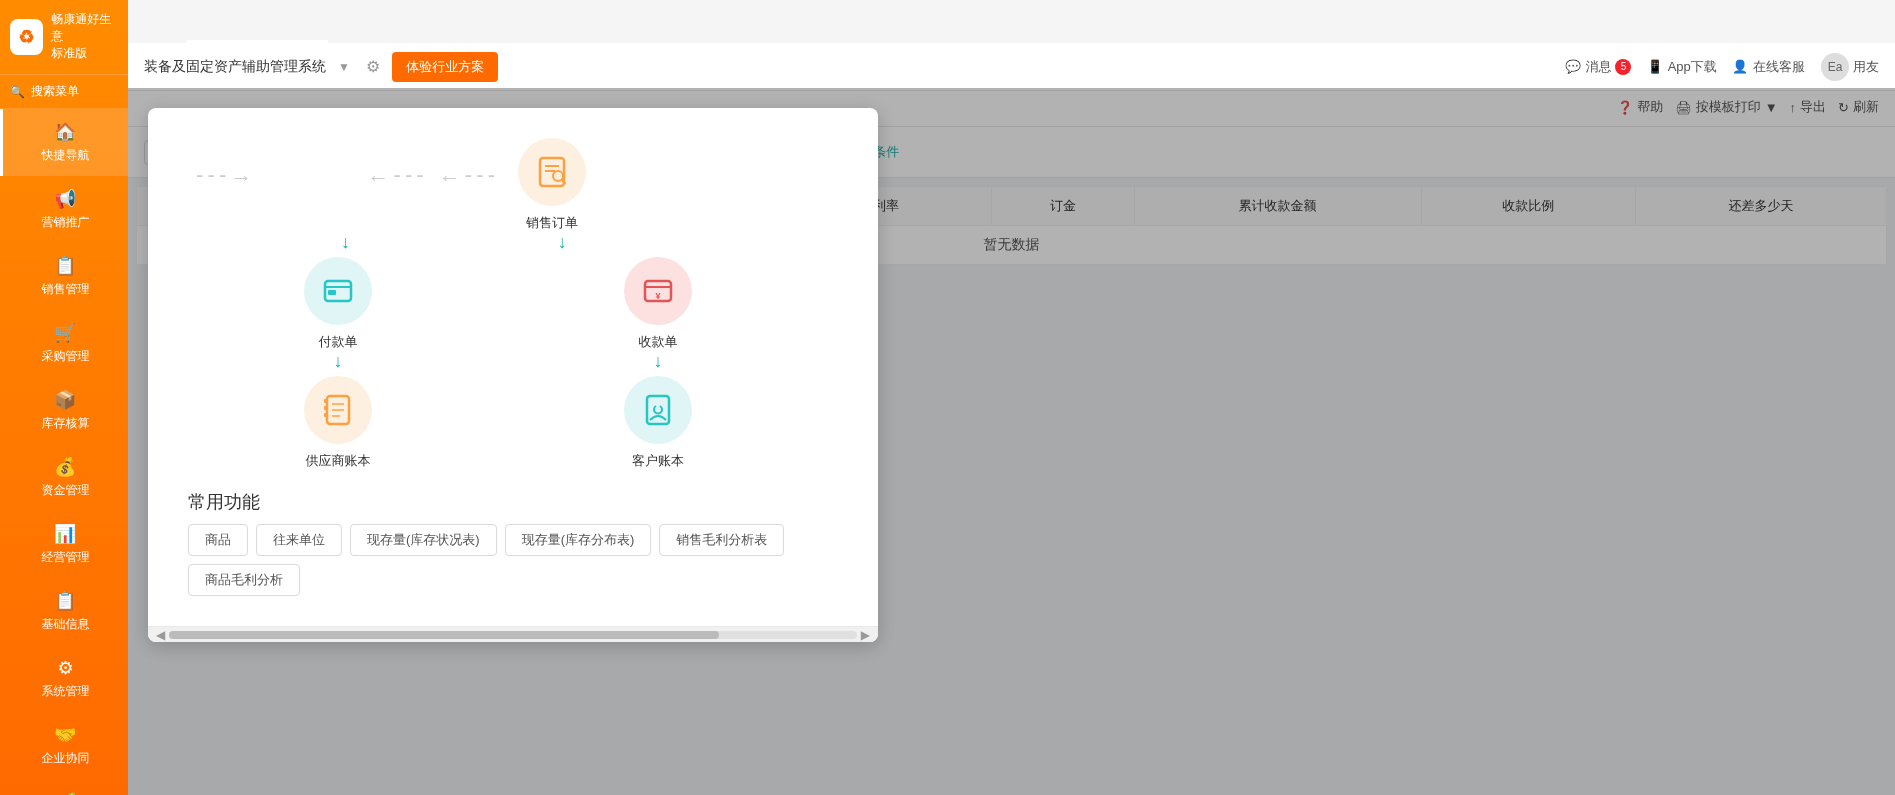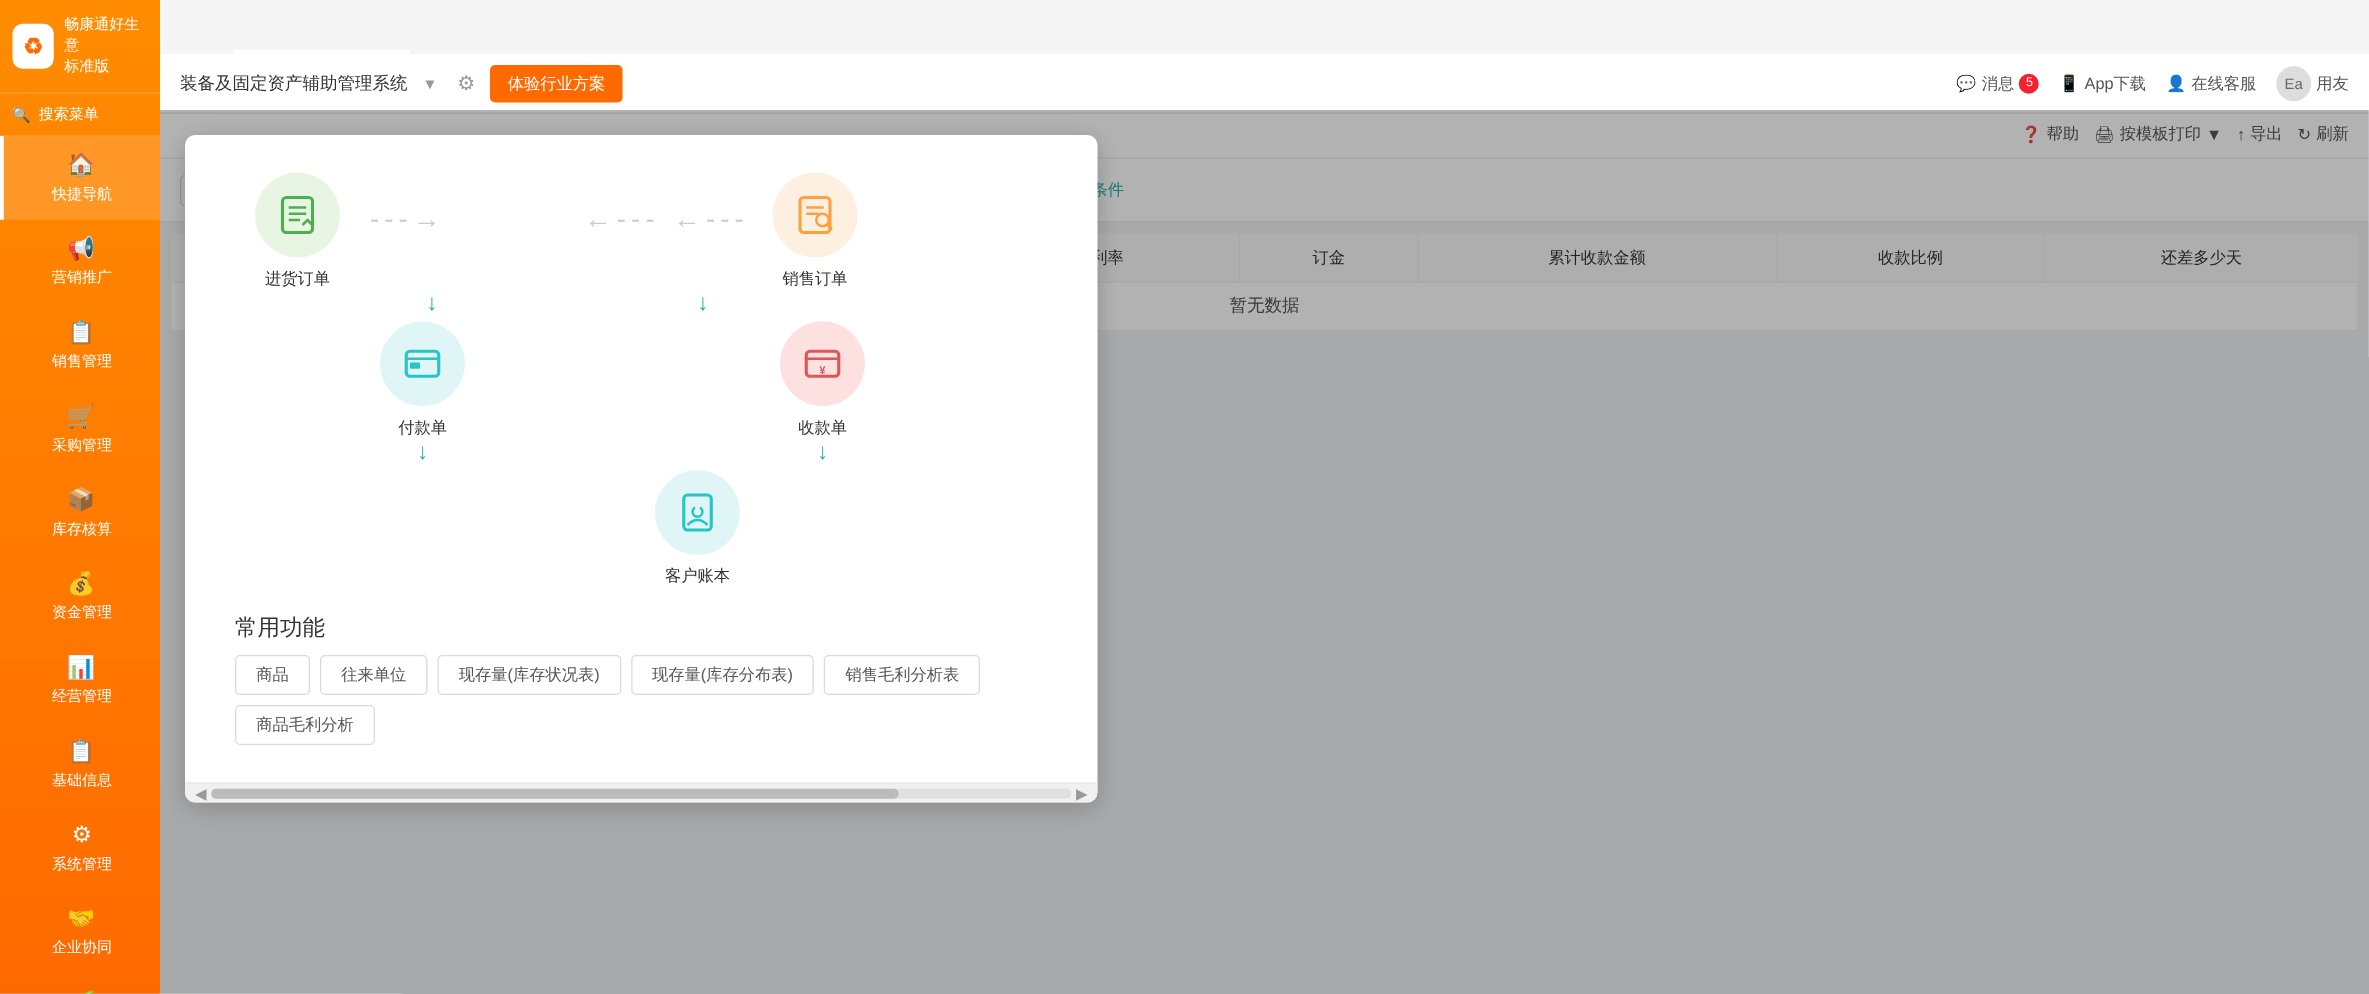--- a/index.html
+++ b/index.html
@@ -336,32 +336,20 @@
     </table>
   </div>
 </div>
 
 <div class="modal-overlay">
   <div class="modal">
     <div class="modal-body">
 
       <div style="display:flex; align-items:center; gap:0; margin-bottom:0;">
 
-        <div class="flow-item">
-          <div class="flow-circle circle-green" style="display:flex;align-items:center;justify-content:center;">
-            <svg width="36" height="36" viewBox="0 0 36 36">
-                <rect x="6" y="4" width="24" height="28" rx="3" fill="none" stroke="#4caf50" stroke-width="2.5"></rect>
-                <line x1="11" y1="12" x2="25" y2="12" stroke="#4caf50" stroke-width="2"></line>
-                <line x1="11" y1="17" x2="25" y2="17" stroke="#4caf50" stroke-width="2"></line>
-                <line x1="11" y1="22" x2="20" y2="22" stroke="#4caf50" stroke-width="2"></line>
-                <path d="M22 26 L26 22 L30 26" fill="none" stroke="#4caf50" stroke-width="2"></path>
-              </svg>
-          </div>
-          <span class="flow-label">进货订单</span>
-        </div>
 
         <div class="flow-arrow-dashed" style="margin-top:-20px;color:#ccc;font-size:22px;letter-spacing:-1px;">- - - →</div>
 
 
         <div style="width:100px;"></div>
 
         <div class="flow-arrow-dashed" style="margin-top:-20px;color:#ccc;font-size:22px;letter-spacing:-1px;">← - - -</div>
 
         <div class="flow-arrow-dashed" style="margin-top:-20px;color:#ccc;font-size:22px;letter-spacing:-1px;">← - - -</div>
 
@@ -429,20 +417,34 @@
         </div>
         <div style="width:220px;"></div>
         <div style="width:100px;display:flex;justify-content:center;">
           <div style="color:#20b2aa;font-size:18px;">↓</div>
         </div>
       </div>
 
       <div style="display:flex;align-items:center;gap:0;margin-bottom:0;margin-top:4px;">
         <div style="width:100px;"></div>
 
+        <div class="flow-item">
+          <div class="flow-circle circle-orange" style="display:flex;align-items:center;justify-content:center;">
+            <svg width="36" height="36" viewBox="0 0 36 36">
+                <rect x="7" y="4" width="22" height="28" rx="3" fill="none" stroke="#ffa040" stroke-width="2.5"></rect>
+                <rect x="4" y="7" width="4" height="4" rx="1" fill="#ffa040"></rect>
+                <rect x="4" y="14" width="4" height="4" rx="1" fill="#ffa040"></rect>
+                <rect x="4" y="21" width="4" height="4" rx="1" fill="#ffa040"></rect>
+                <line x1="12" y1="12" x2="24" y2="12" stroke="#ffa040" stroke-width="1.5"></line>
+                <line x1="12" y1="18" x2="24" y2="18" stroke="#ffa040" stroke-width="1.5"></line>
+                <line x1="12" y1="24" x2="20" y2="24" stroke="#ffa040" stroke-width="1.5"></line>
+              </svg>
+          </div>
+          <span class="flow-label">供应商账本</span>
+        </div>
         <div style="width:220px;"></div>
 
         <div class="flow-item">
           <div class="flow-circle circle-teal" style="display:flex;align-items:center;justify-content:center;">
             <svg width="36" height="36" viewBox="0 0 36 36">
                 <rect x="7" y="4" width="22" height="28" rx="3" fill="none" stroke="#26c6c6" stroke-width="2.5"></rect>
                 <path d="M16 14 a4 4 0 1 0 4 0" fill="none" stroke="#26c6c6" stroke-width="2"></path>
                 <path d="M10 28 q8-8 16 0" fill="none" stroke="#26c6c6" stroke-width="2"></path>
               </svg>
           </div>

